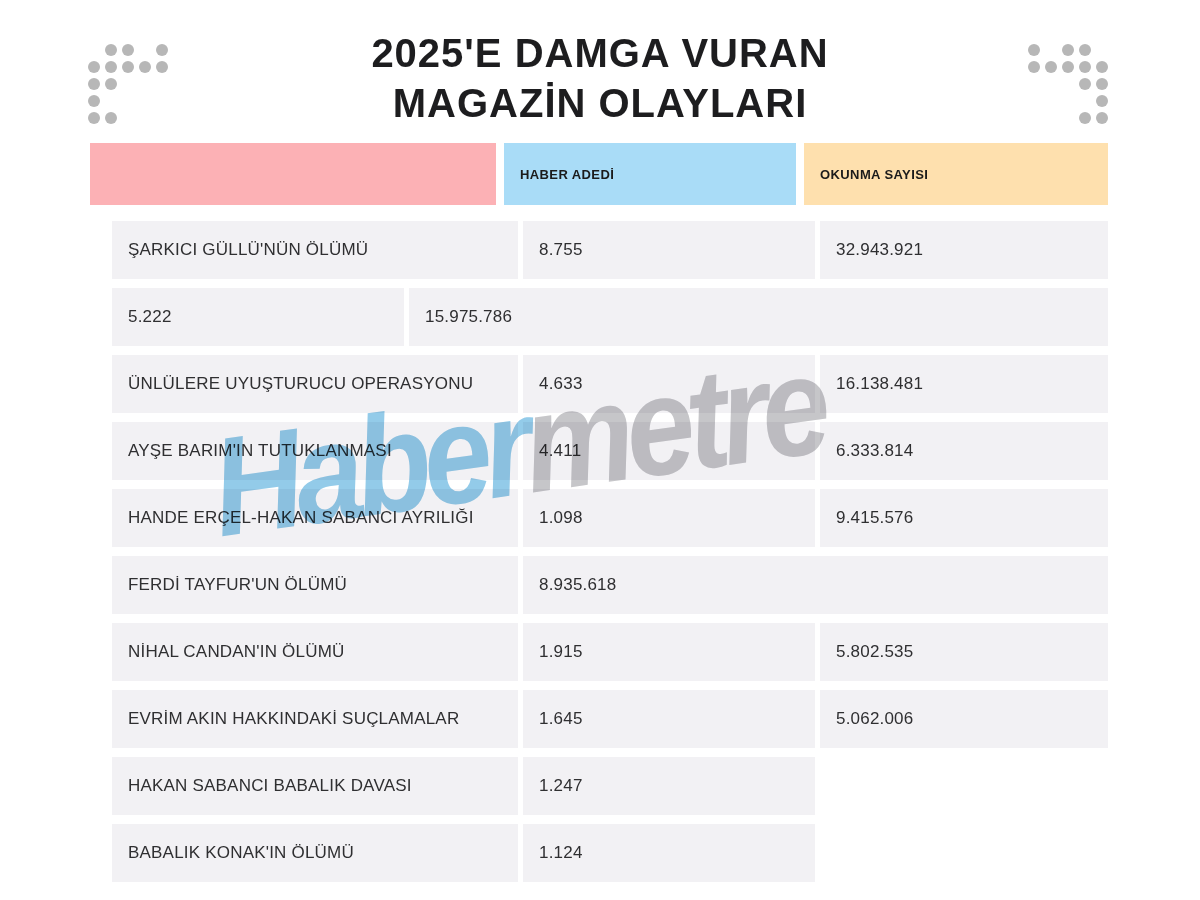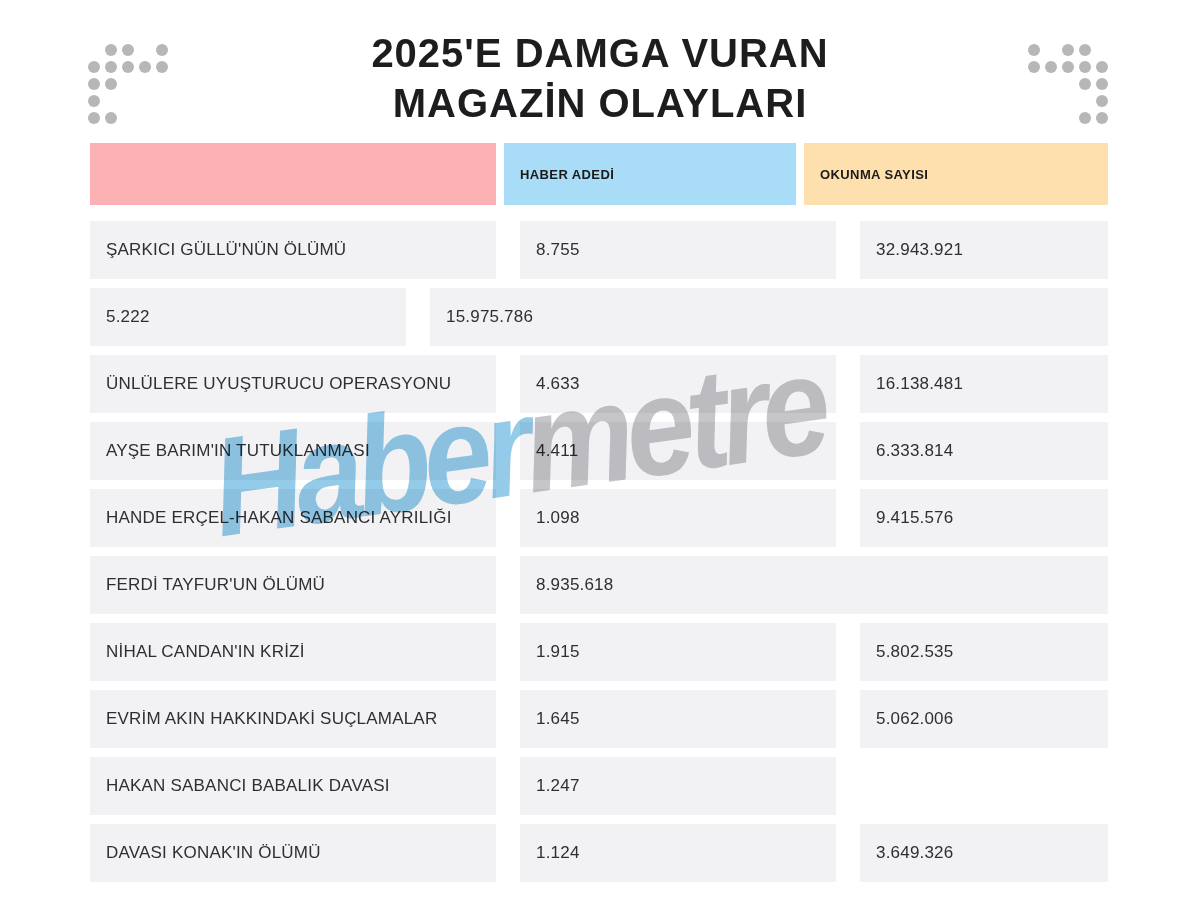--- a/index.html
+++ b/index.html
@@ -28,28 +28,28 @@
   .thead { display:flex; gap:8px; height:62px; margin-bottom:16px; }
   .th {
     box-sizing:border-box; display:flex; align-items:center; padding-left:16px;
     font-size:13px; font-weight:bold; letter-spacing:0.4px; color:#1b1b1b;
   }
   .th-event  { width:406px; background:var(--c-event,#fcb1b5); }
   .th-haber  { width:292px; background:var(--c-haber,#a9dcf7); }
   .th-okunma { flex:1;      background:var(--c-okunma,#fee0ae); }
 
   .tbody { display:flex; flex-direction:column; gap:9px; }
-  .tr { display:flex; gap:24px; height:58px; }
+  .tr { display:flex; gap:5px; height:58px;margin-left:22px; }
   .td {
     box-sizing:border-box; display:flex; align-items:center; padding-left:16px;
     font-size:17px; color:#2f2f31; background:var(--row-bg,#f2f1f4);
     letter-spacing:0.2px; white-space:nowrap; overflow:hidden;
   }
   .td-event  { width:406px; }
-  .td-haber  { width:316px; }
+  .td-haber  { width:292px; }
   .td-okunma { flex:1; }
 
   
   .watermark {
     position:absolute; left:226px; top:408px; height:170px;
     font-size:140px; line-height:160px; font-style:italic; font-weight:bold;
     letter-spacing:-8px; white-space:nowrap; pointer-events:none;
     transform:rotate(-8deg) scaleX(0.88); transform-origin:left bottom;
     mix-blend-mode:multiply;
   }
@@ -208,39 +208,38 @@
     <div class="td td-haber">1.098</div>
     <div class="td td-okunma">9.415.576</div>
   </div>
 
   <div class="tr">
     <div class="td td-event">FERDİ TAYFUR'UN ÖLÜMÜ</div>
     <div class="td td-okunma">8.935.618</div>
   </div>
 
   <div class="tr">
-    <div class="td td-event">NİHAL CANDAN'IN KRİZİ</div>
+    <div class="td td-event">NİHAL CANDAN'IN ÖLÜMÜ</div>
     <div class="td td-haber">1.915</div>
     <div class="td td-okunma">5.802.535</div>
   </div>
 
   <div class="tr">
     <div class="td td-event">EVRİM AKIN HAKKINDAKİ SUÇLAMALAR</div>
     <div class="td td-haber">1.645</div>
     <div class="td td-okunma">5.062.006</div>
   </div>
 
   <div class="tr">
     <div class="td td-event">HAKAN SABANCI BABALIK DAVASI</div>
     <div class="td td-haber">1.247</div>
   </div>
 
   <div class="tr">
-    <div class="td td-event">DAVASI KONAK'IN ÖLÜMÜ</div>
+    <div class="td td-event">BABALIK KONAK'IN ÖLÜMÜ</div>
     <div class="td td-haber">1.124</div>
-    <div class="td td-okunma">3.649.326</div>
   </div>
 </div>
   </div>
 
   <div class="watermark"><span class="wm-haber">Haber</span><span class="wm-metre">metre</span></div>
 
 </div>
 
 </body></html>

